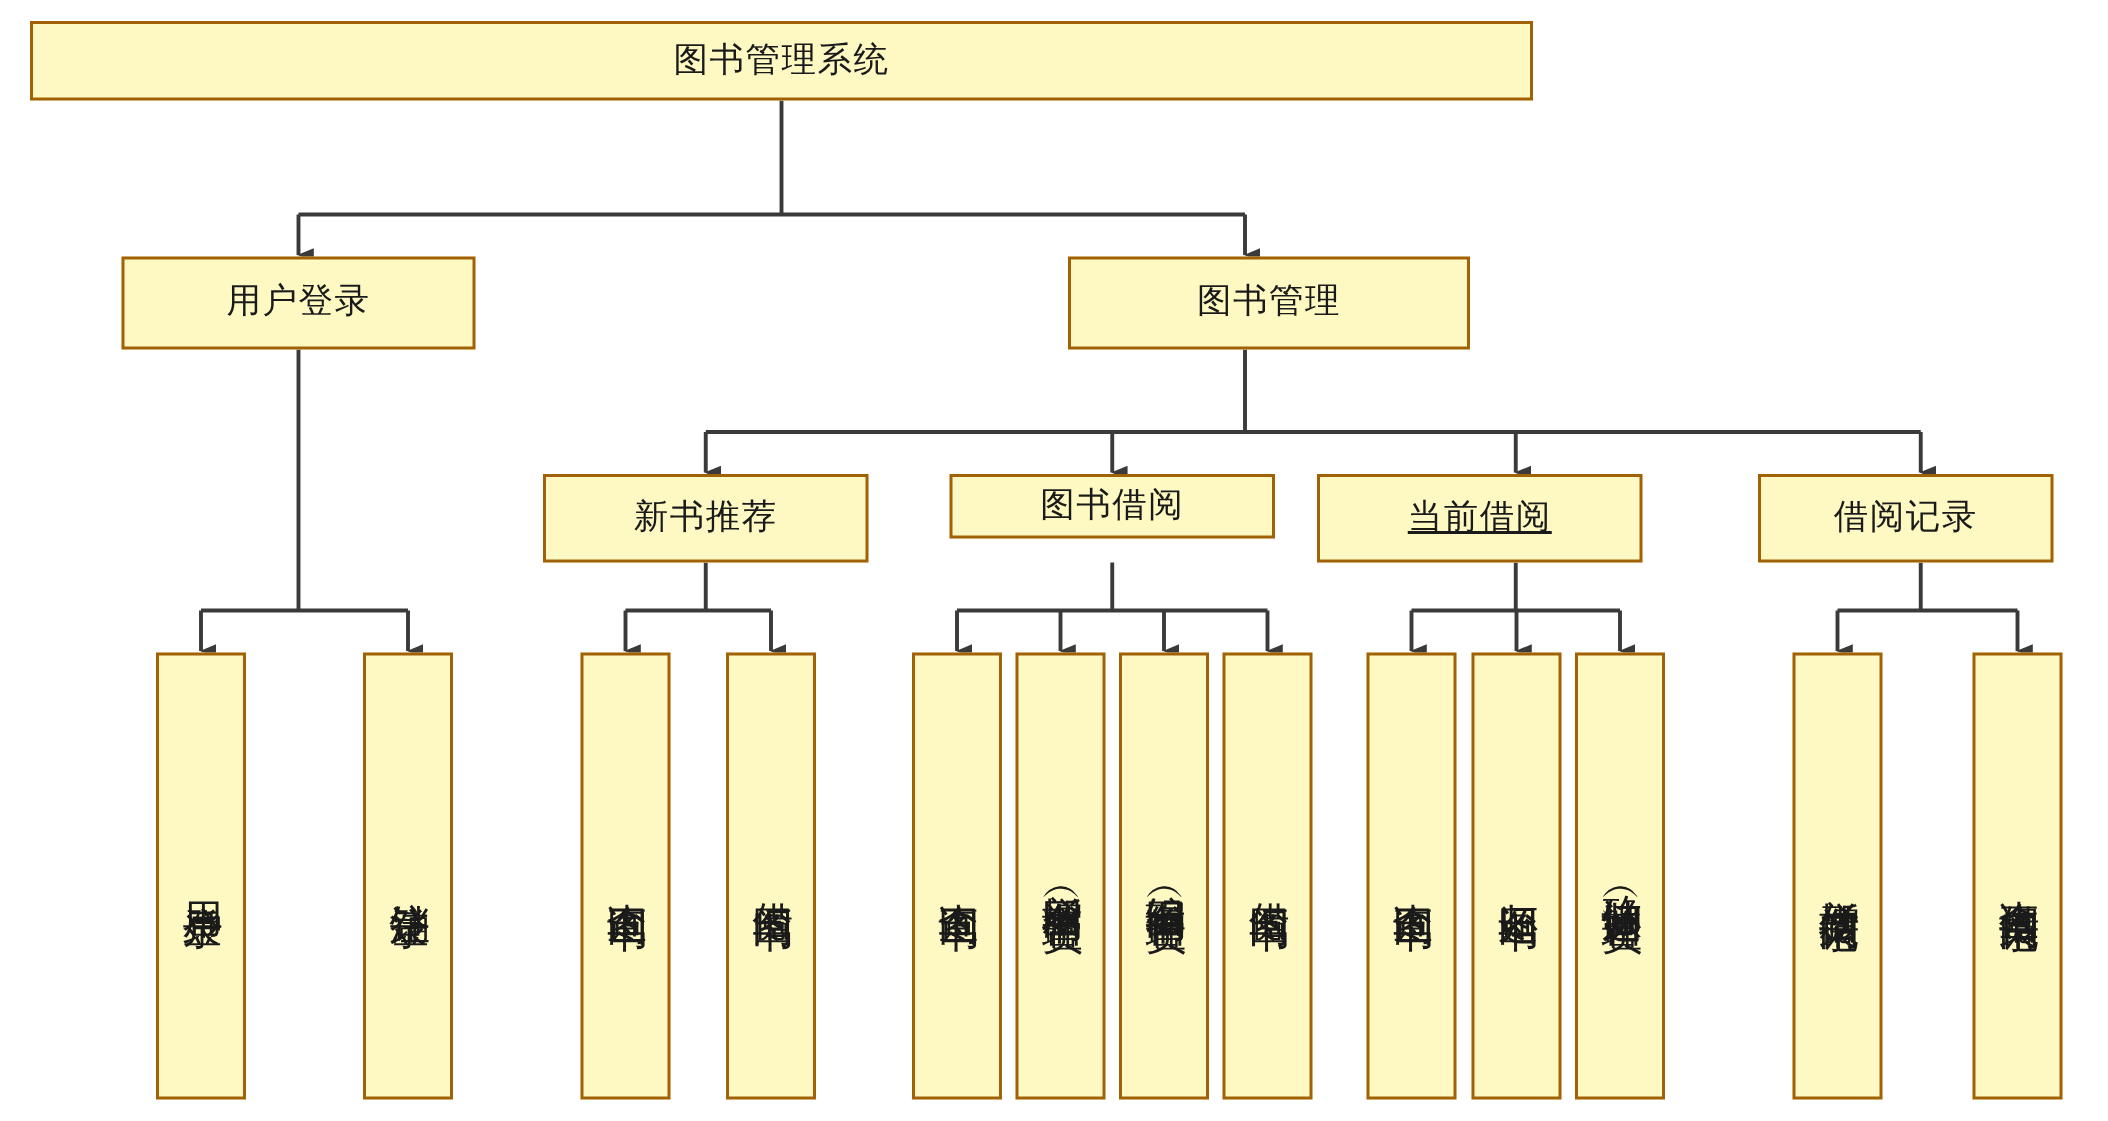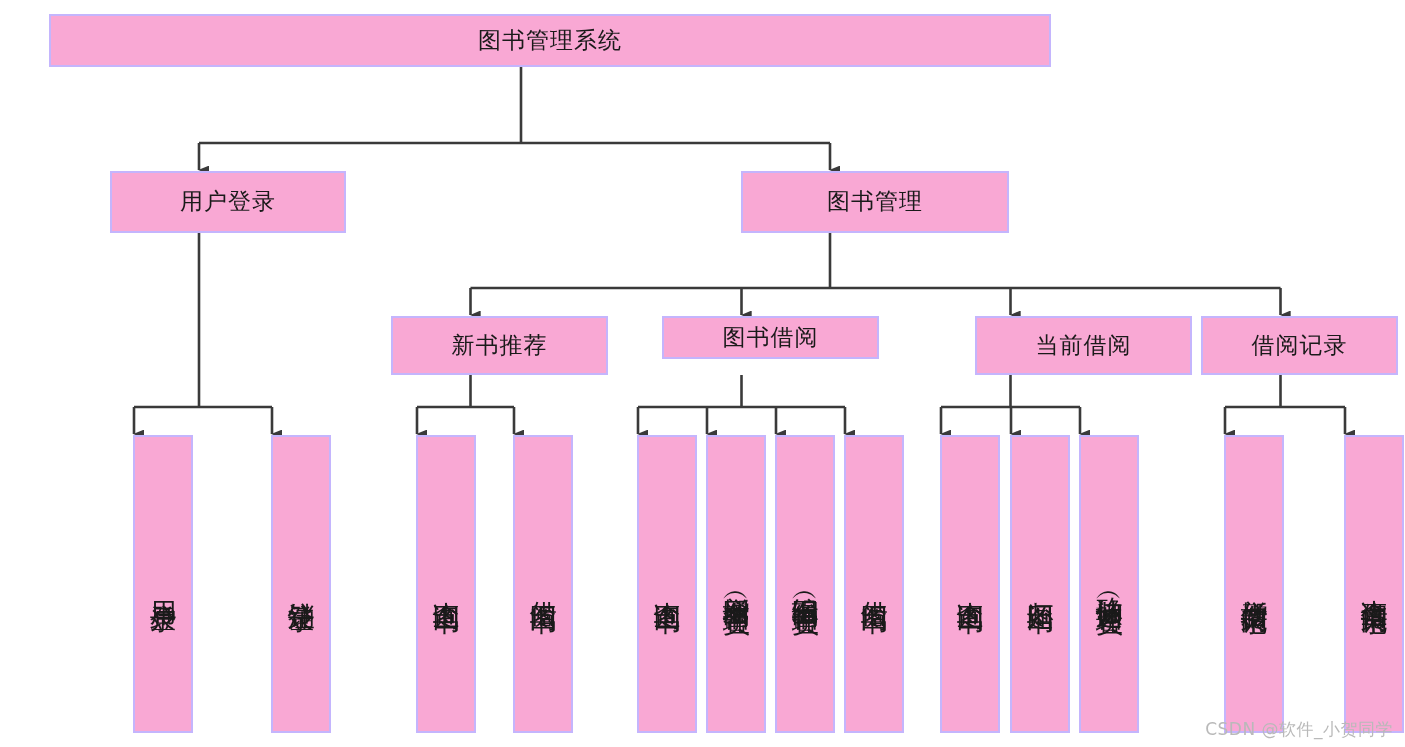--- a/index.html
+++ b/index.html
@@ -23,27 +23,26 @@
     position: absolute;
     left: 0;
     top: 0;
     width: 1405px;
     height: 747px;
     pointer-events: none;
   }
   .node {
     position: absolute;
     box-sizing: border-box;
-    border: 2px solid #c4b5fd;
-    background: #f9a8d4;
+    border: 2px solid #a16207;
+    background: #fef9c3;
     display: flex;
     align-items: center;
     justify-content: center;
     color: #1a1a1a;
-    margin-left: 29px;
   }
   .node.horizontal {
     font-size: 23px;
     line-height: 1.1;
     letter-spacing: 1px;
   }
   .node.vertical {
     writing-mode: vertical-rl;
     text-orientation: upright;
     font-size: 27px;
@@ -127,21 +126,21 @@
       </div>
       <div class="node horizontal" style="left: 712px; top: 171px; width: 268px; height: 62px;">
         <span class="label">图书管理</span>
       </div>
       <div class="node horizontal" style="left: 362px; top: 316px; width: 217px; height: 59px;">
         <span class="label">新书推荐</span>
       </div>
       <div class="node horizontal" style="left: 633px; top: 316px; width: 217px; height: 43px;">
         <span class="label">图书借阅</span>
       </div>
-      <div class="node horizontal" style="left: 946px; top: 316px; width: 217px; height: 59px;">
+      <div class="node horizontal" style="left: 878px; top: 316px; width: 217px; height: 59px; text-decoration: underline;">
         <span class="label">当前借阅</span>
       </div>
       <div class="node horizontal" style="left: 1172px; top: 316px; width: 197px; height: 59px;">
         <span class="label">借阅记录</span>
       </div>
       <div class="node vertical" style="left: 104px; top: 435px; width: 60px; height: 298px;">
         <span class="label">用户登录</span>
       </div>
       <div class="node vertical" style="left: 242px; top: 435px; width: 60px; height: 298px;">
         <span class="label">注销登录</span>
@@ -173,14 +172,13 @@
       <div class="node vertical" style="left: 1050px; top: 435px; width: 60px; height: 298px;">
         <span class="label">确认归还（管理员）</span>
       </div>
       <div class="node vertical" style="left: 1195px; top: 435px; width: 60px; height: 298px;">
         <span class="label">新增借阅记录</span>
       </div>
       <div class="node vertical" style="left: 1315px; top: 435px; width: 60px; height: 298px;">
         <span class="label">查询借阅记录</span>
       </div>
     </div>
-  <div id="watermark">CSDN @软件_小贺同学</div>
 </div>
 
 </body></html>

